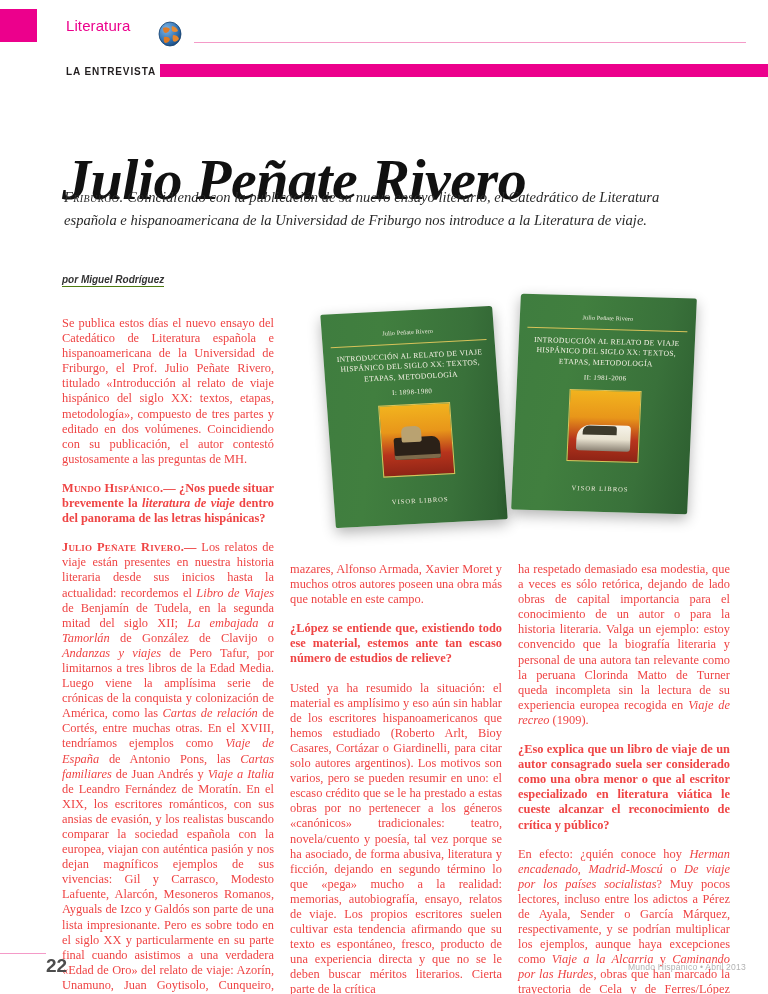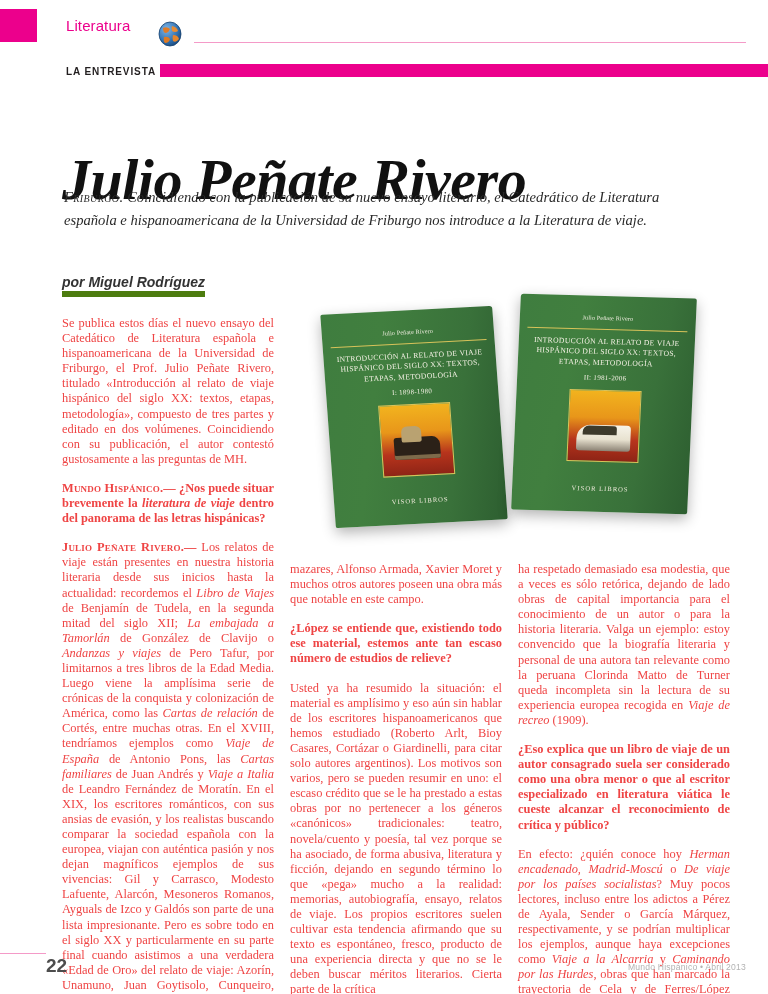--- a/index.html
+++ b/index.html
@@ -93,24 +93,24 @@
     font-weight: normal;
     letter-spacing: 0.4px;
   }
 
   
   #byline {
     position: absolute;
     left: 62px; top: 274px;
     font-family: "Liberation Sans", sans-serif;
     font-style: italic;
-    font-size: 14px;
+    font-size: 10px;
     font-weight: bold;
     color: #333333;
-    border-bottom: 6px solid #4d7c0f;
+    border-bottom: 1px solid #4d7c0f;
     padding-bottom: 1px;
   }
 
   
   .col {
     position: absolute;
     font-family: "Liberation Serif", serif;
     font-size: 12.4px;
     line-height: 15.1px;
     text-align: justify;

